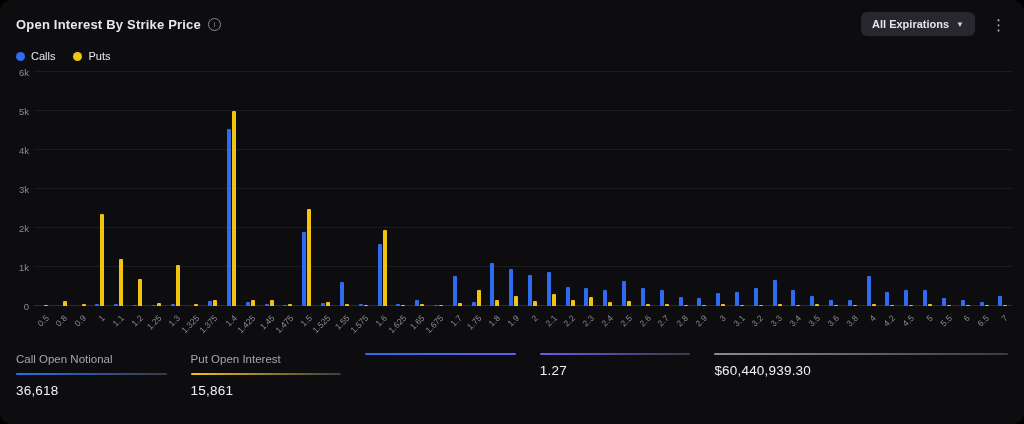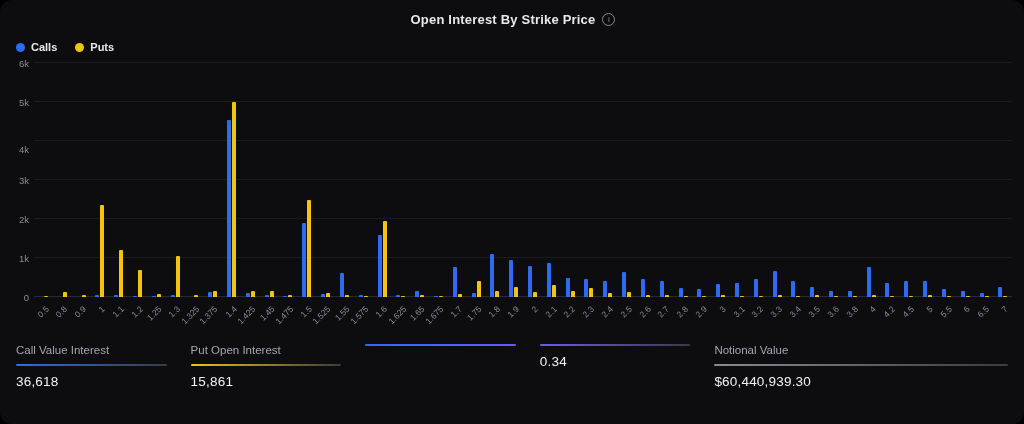--- a/index.html
+++ b/index.html
@@ -1,33 +1,33 @@
 <!DOCTYPE html>
 <html><head>
 <meta charset="utf-8">
 <style>
   * { box-sizing: border-box; margin: 0; padding: 0; }
   html, body { width: 1024px; height: 424px; background: #000; font-family: "Liberation Sans", sans-serif; }
   .card { position: absolute; inset: 0; background: #0d0d0f; border-radius: 12px; overflow: hidden; }
 
   
-  .header { display: flex; justify-content: space-between; align-items: center; padding: 12px 14px 4px 16px; flex-direction: column; }
+  .header { display: flex; justify-content: space-between; align-items: center; padding: 12px 14px 4px 16px; }
   .title-wrap { display: flex; align-items: center; gap: 7px; }
   .title { font-size: 13px; font-weight: 700; color: #e8e8ec; letter-spacing: .2px; }
   .info-icon { width: 13px; height: 13px; border: 1px solid #8a8a93; border-radius: 50%; color: #8a8a93;
                font-size: 8px; line-height: 11px; text-align: center; font-style: normal; display: inline-block; }
   .header-right { display: flex; align-items: center; gap: 12px; }
   .exp-btn { display: flex; align-items: center; gap: 7px; background: #27272d; border: none; color: #e4e4e9;
              font-family: inherit; font-size: 11px; font-weight: 700; border-radius: 6px; padding: 6px 11px; cursor: pointer; }
   .chev { font-size: 8px; color: #cfcfd6; }
   .kebab { color: #b9b9c1; font-size: 15px; letter-spacing: 0; line-height: 1; cursor: pointer; padding: 2px 4px; }
 
   
   .legend { display: flex; gap: 18px; align-items: center; padding: 10px 16px 8px 16px; }
-  .legend-item { display: flex; align-items: center; gap: 6px; font-size: 11px; font-weight: 700; color: #e8e8ec; cursor: pointer; }
+  .legend-item { display: flex; align-items: center; gap: 6px; font-size: 11px; font-weight: 400; color: #e8e8ec; cursor: pointer; }
   .dot { width: 9px; height: 9px; border-radius: 50%; display: inline-block; }
 
   
   .chart-wrap { display: flex; padding: 2px 12px 0 8px; }
   .yaxis { width: 26px; position: relative; height: 234px; }
   .yaxis span { position: absolute; right: 5px; font-size: 9.5px; color: #8b8b94; transform: translateY(50%); }
   .plot { flex: 1; position: relative; height: 234px; }
   .gridline { position: absolute; left: 0; right: 0; height: 1px; background: #1b1c20; }
   .gridline.zero { background: #2a2b30; }
   .bars { position: absolute; inset: 0; display: flex; align-items: flex-end; }
@@ -51,40 +51,47 @@
 </head>
 <body>
 
 <div class="card">
 
   <div class="header">
     <div class="title-wrap">
       <span class="title">Open Interest By Strike Price</span>
       <i class="info-icon">i</i>
     </div>
+    <div class="header-right">
+      <button class="exp-btn">
+        <span>All Expirations</span>
+        <span class="chev">▼</span>
+      </button>
+      <span class="kebab">⋮</span>
+    </div>
   </div>
 
   <div class="legend">
     <span class="legend-item">
       <i class="dot" id="dot-calls" style="background: rgb(46, 107, 240);"></i>
       <span>Calls</span>
     </span>
     <span class="legend-item">
       <i class="dot" id="dot-puts" style="background: rgb(242, 196, 14);"></i>
       <span>Puts</span>
     </span>
   </div>
 
   <div class="chart-wrap">
     <div class="yaxis" id="yaxis">
         <span style="bottom: 0px;">0</span>
         <span style="bottom: 39px;">1k</span>
         <span style="bottom: 78px;">2k</span>
         <span style="bottom: 117px;">3k</span>
-        <span style="bottom: 148px;">4k</span>
+        <span style="bottom: 156px;">4k</span>
         <span style="bottom: 195px;">5k</span>
         <span style="bottom: 234px;">6k</span>
       </div>
     <div class="plot" id="plot">
         <div class="gridline" style="bottom: 234px;"></div>
         <div class="gridline" style="bottom: 195px;"></div>
         <div class="gridline" style="bottom: 156px;"></div>
         <div class="gridline" style="bottom: 117px;"></div>
         <div class="gridline" style="bottom: 78px;"></div>
         <div class="gridline" style="bottom: 39px;"></div>
@@ -455,36 +462,35 @@
       <div class="xcell">
         <span>6.5</span>
       </div>
       <div class="xcell">
         <span>7</span>
       </div>
     </div>
 
   <div class="stats" id="stats">
       <div class="stat">
-        <div class="stat-label">Call Value Interest</div>
+        <div class="stat-label">Call Open Notional</div>
         <div class="stat-underline" style="background: linear-gradient(90deg, rgb(46, 107, 240), rgb(58, 59, 66));"></div>
         <div class="stat-value">36,618</div>
       </div>
       <div class="stat">
         <div class="stat-label">Put Open Interest</div>
         <div class="stat-underline" style="background: linear-gradient(90deg, rgb(242, 196, 14), rgb(58, 59, 66));"></div>
         <div class="stat-value">15,861</div>
       </div>
       <div class="stat">
         <div class="stat-underline" style="background: linear-gradient(90deg, rgb(46, 107, 240), rgb(106, 90, 245));"></div>
       </div>
       <div class="stat">
         <div class="stat-underline" style="background: linear-gradient(90deg, rgb(106, 90, 245), rgb(58, 59, 66));"></div>
-        <div class="stat-value">0.34</div>
+        <div class="stat-value">1.27</div>
       </div>
       <div class="stat">
-        <div class="stat-label">Notional Value</div>
         <div class="stat-underline" style="background: linear-gradient(90deg, rgb(138, 138, 147), rgb(58, 59, 66));"></div>
         <div class="stat-value">$60,440,939.30</div>
       </div>
     </div>
 
 </div>
 
 </body></html>

